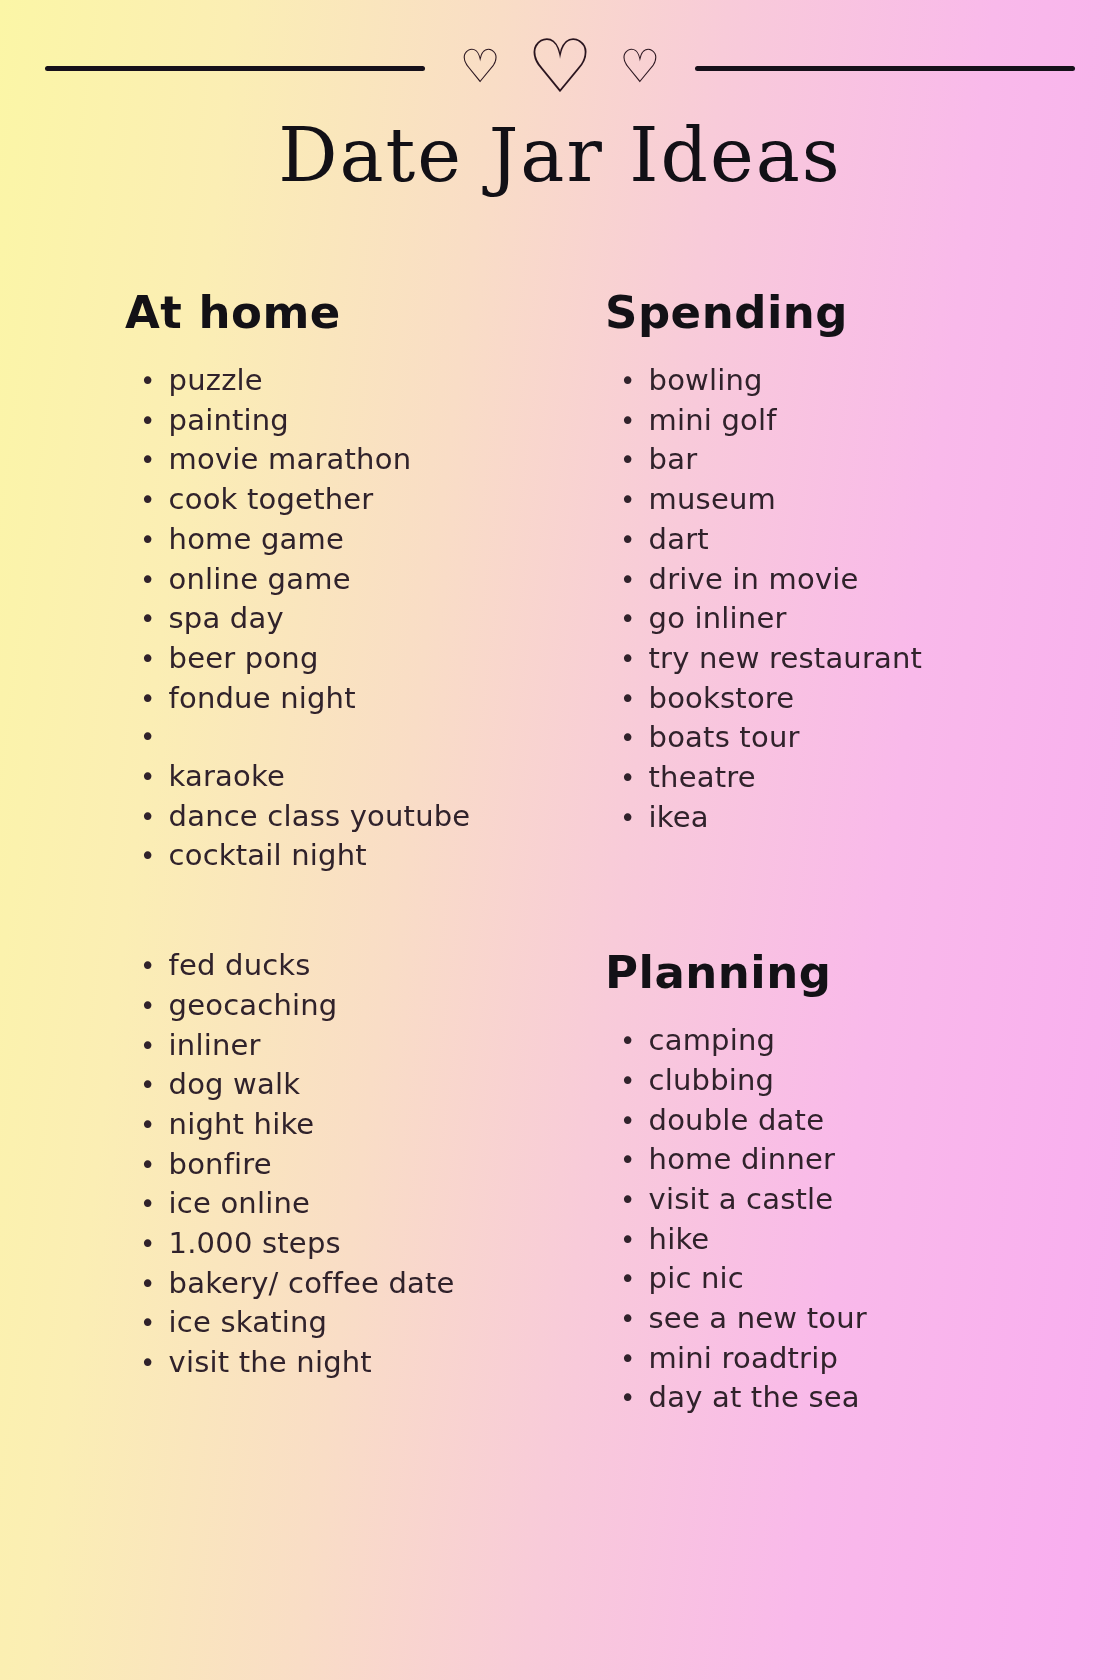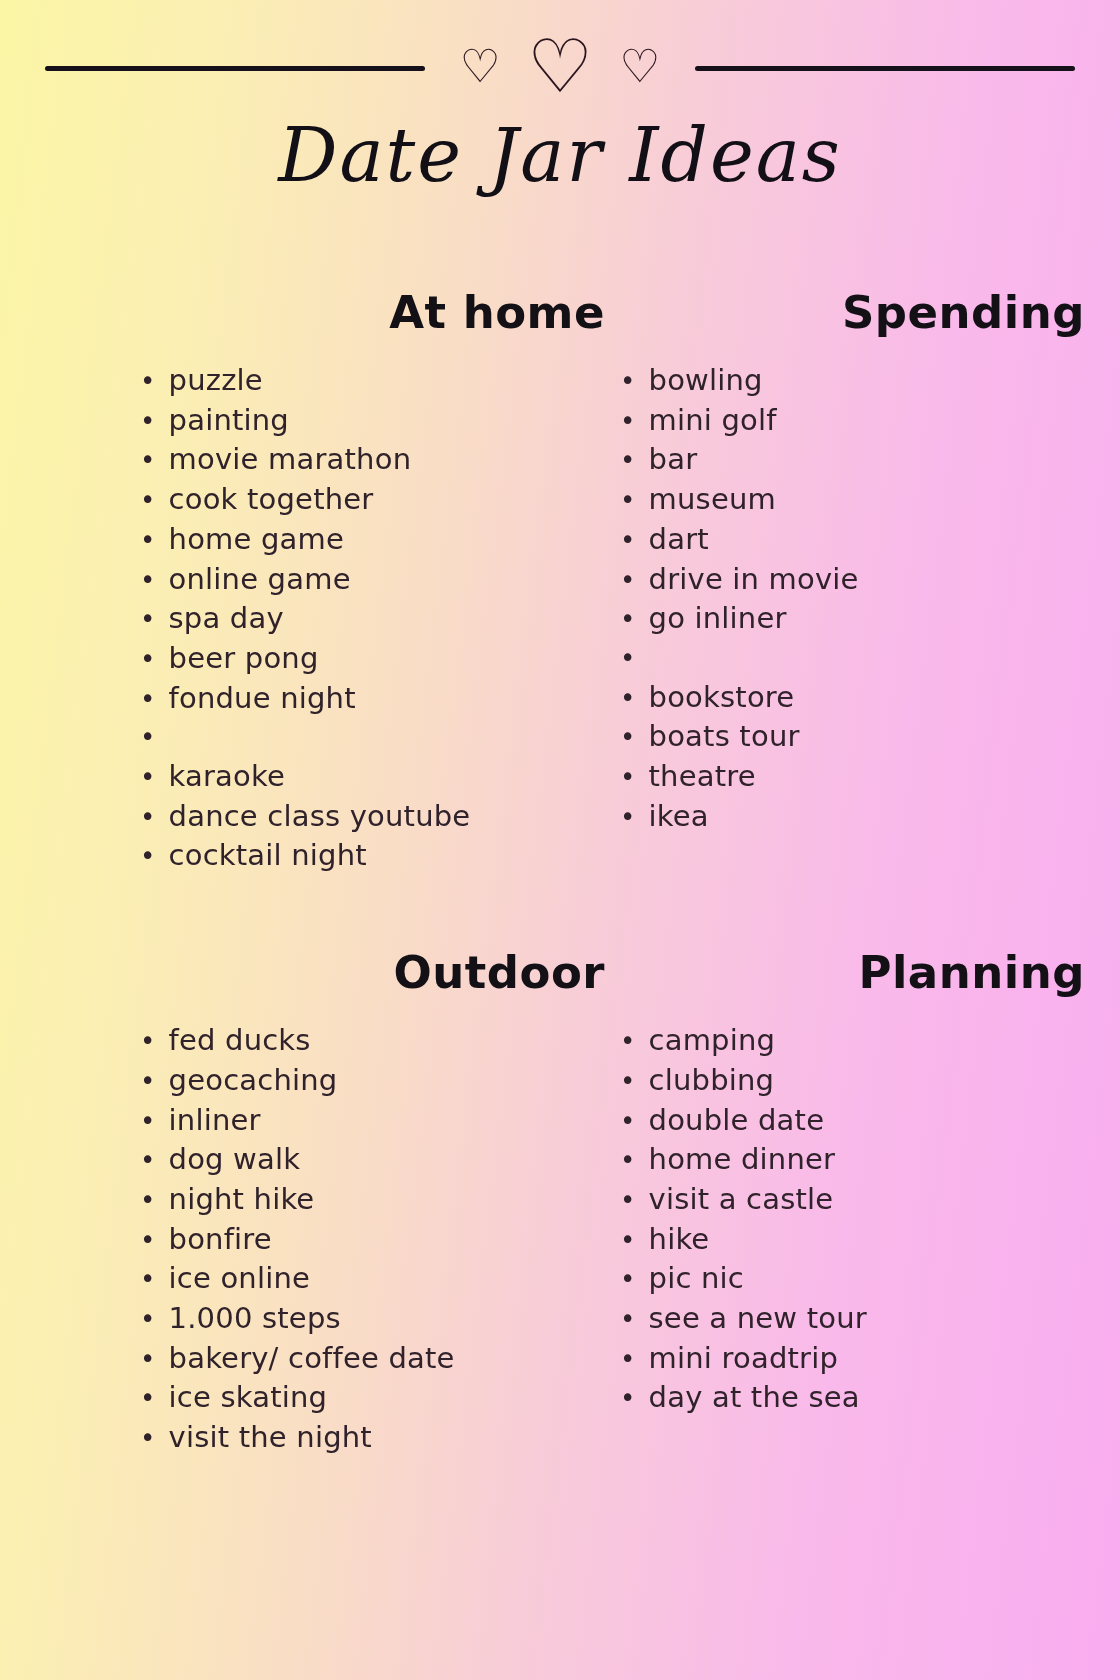--- a/index.html
+++ b/index.html
@@ -38,33 +38,31 @@
     color: #2a151f;
     margin: 0 13px;
     font-family: "DejaVu Sans", sans-serif;
     transform: translateY(-2px);
   }
   .heart.small { font-size: 46px; }
   .heart.large { font-size: 74px; }
   .title {
     text-align: center;
     font-family: "DejaVu Serif", serif;
-    font-style: italic;
     font-weight: 500;
     font-size: 74px;
     letter-spacing: 2px;
     color: #121016;
     margin-top: 12px;
   }
   .grid {
     display: grid;
     grid-template-columns: 1fr 1fr;
     grid-row-gap: 70px;
     padding: 88px 35px 0 125px;
-    text-align: right;
   }
   .section-heading {
     font-size: 45px;
     font-weight: 700;
     letter-spacing: 0.5px;
     color: #131116;
     margin: 0 0 22px 0;
   }
   ul.item-list {
     list-style: none;
@@ -184,20 +182,21 @@
           <li>
             <span class="bullet">•</span>
             <span>drive in movie</span>
           </li>
           <li>
             <span class="bullet">•</span>
             <span>go inliner</span>
           </li>
           <li>
             <span class="bullet">•</span>
+            <span>try new restaurant</span>
           </li>
           <li>
             <span class="bullet">•</span>
             <span>bookstore</span>
           </li>
           <li>
             <span class="bullet">•</span>
             <span>boats tour</span>
           </li>
           <li>
@@ -205,21 +204,20 @@
             <span>theatre</span>
           </li>
           <li>
             <span class="bullet">•</span>
             <span>ikea</span>
           </li>
         </ul>
   </section>
 
   <section class="section">
-    <h2 class="section-heading">Outdoor</h2>
     <ul class="item-list">
           <li>
             <span class="bullet">•</span>
             <span>fed ducks</span>
           </li>
           <li>
             <span class="bullet">•</span>
             <span>geocaching</span>
           </li>
           <li>

